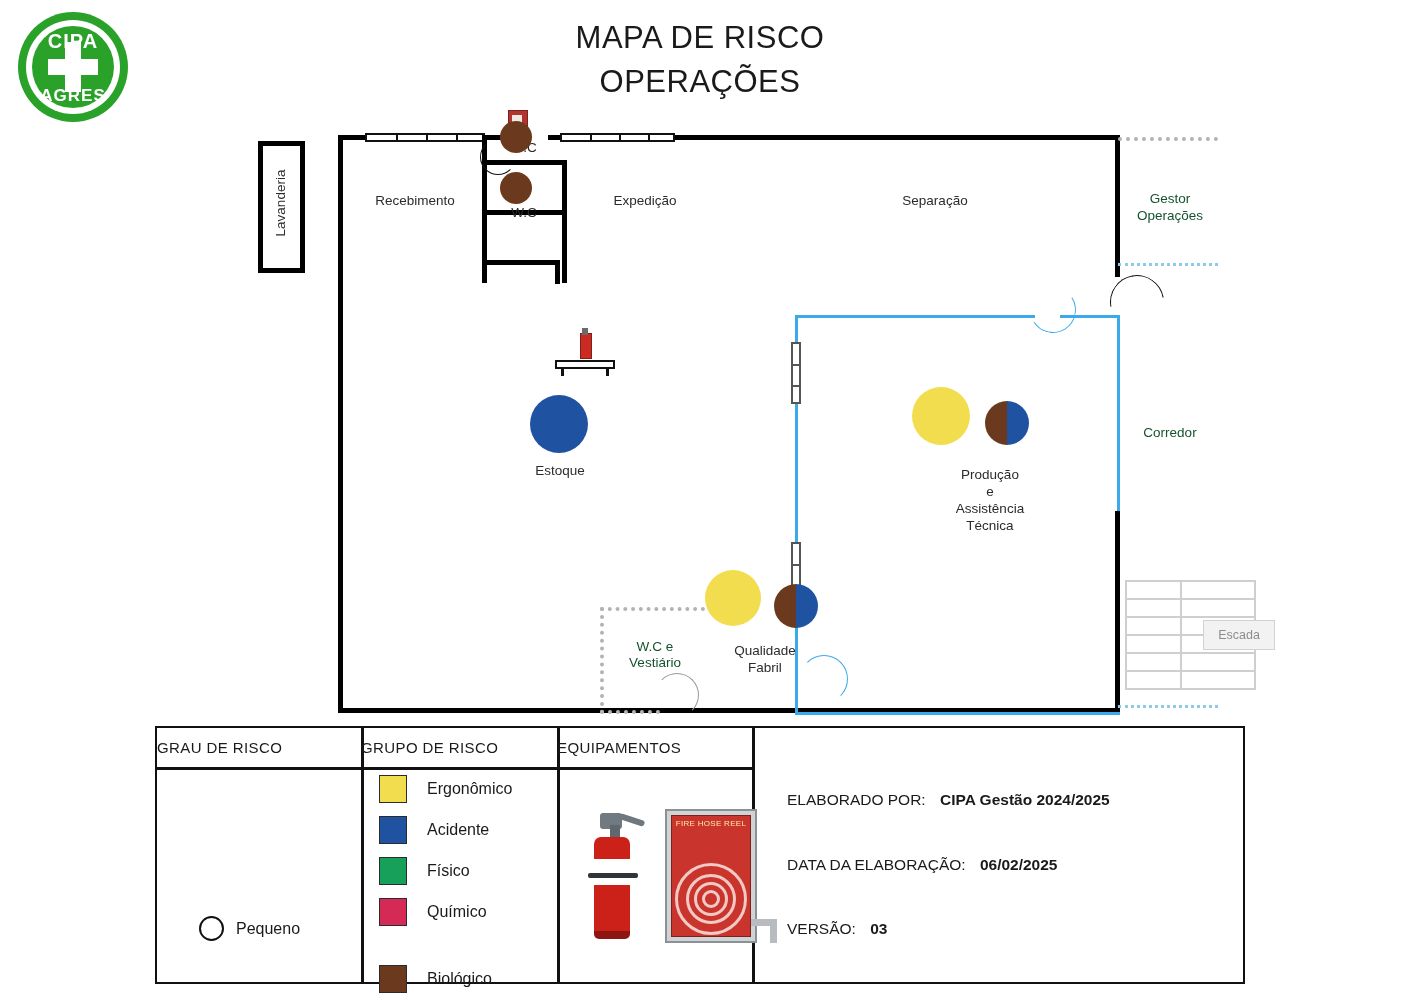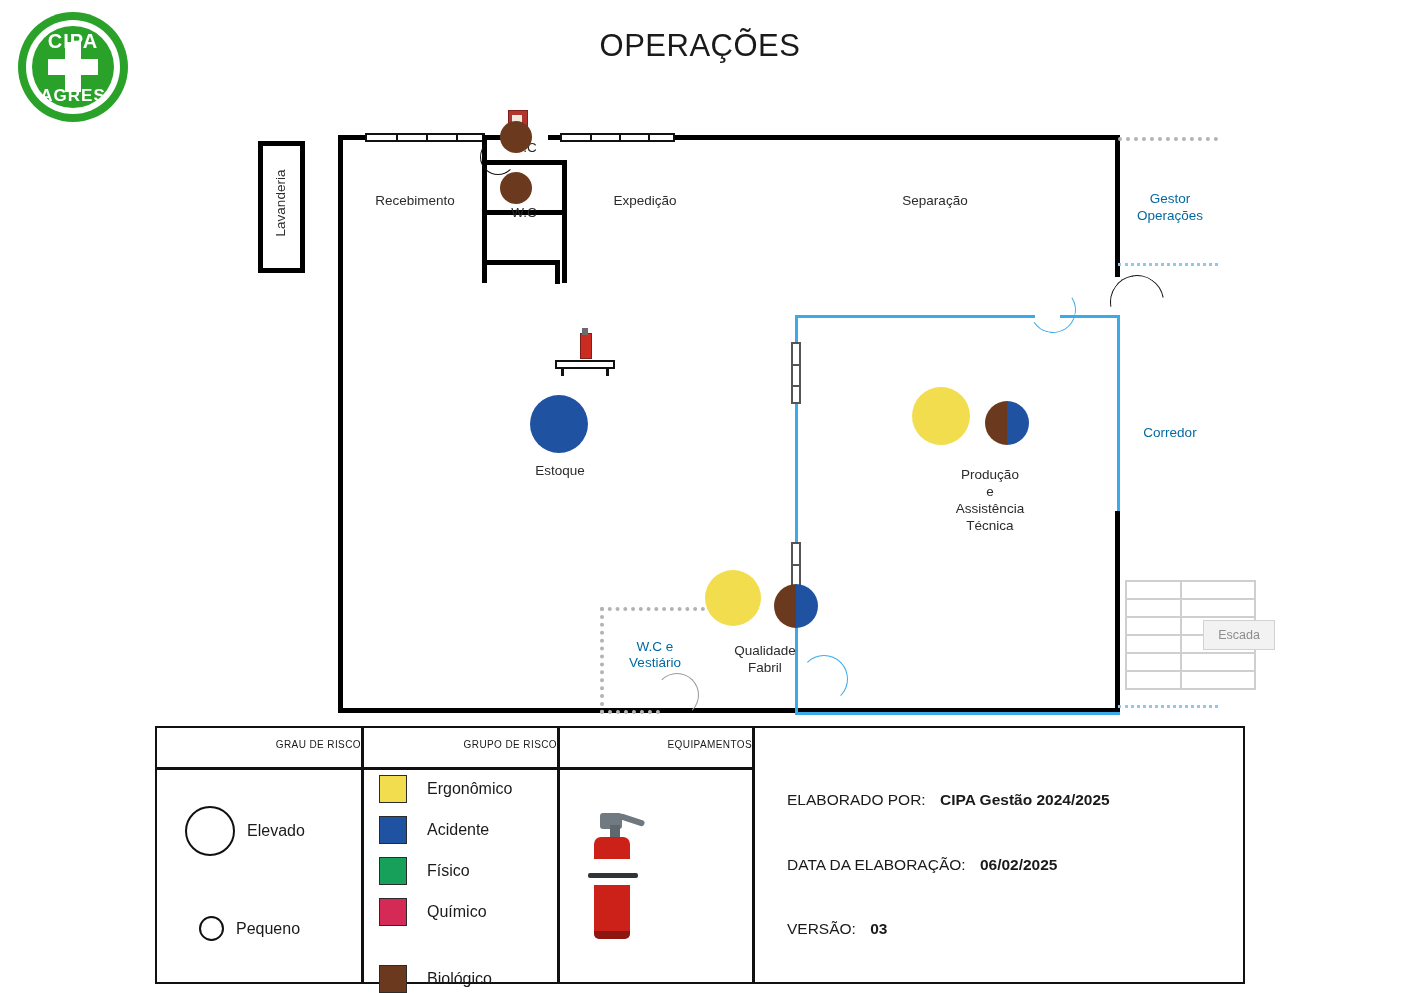--- a/index.html
+++ b/index.html
@@ -81,21 +81,21 @@
     position: absolute;
     border-left: 4px dotted #b3b3b3;
   }
   .room-label {
     position: absolute;
     font-size: 13.5px;
     color: #2b2b2b;
     text-align: center;
     line-height: 16px;
   }
-  .room-label.grey { color: #0369a1; }
+  .room-label.grey { color: #14532d; }
 
   
   .window {
     position: absolute;
     background: #ffffff;
     border: 2px solid #111111;
     box-sizing: border-box;
   }
   .window .seg {
     position: absolute; top: 0; bottom: 0; width: 2px; background: #111111;
@@ -153,22 +153,22 @@
   
   #legend {
     left: 155px; top: 726px; width: 1090px; height: 258px;
     border: 2.5px solid #111111;
     box-sizing: border-box;
   }
   #legend .vline { position: absolute; top: 0; bottom: 0; width: 2.5px; background: #111111; }
   #legend .hline { position: absolute; height: 2.5px; background: #111111; }
   .legend-head {
     position: absolute;
-    text-align: right;
-    font-size: 10px;
+    text-align: left;
+    font-size: 15px;
     letter-spacing: 0.4px;
     color: #1a1a1a;
   }
   .grau-item {
     position: absolute;
     display: flex; align-items: center;
   }
   .grau-circle {
     border: 2.5px solid #111111;
     border-radius: 50%;
@@ -217,20 +217,21 @@
   <div class="ring"></div>
   <div class="inner"></div>
   <div class="inner2"></div>
   <div class="cross-v"></div>
   <div class="cross-h"></div>
   <div class="txt-top">CIPA</div>
   <div class="txt-bot">AGRES</div>
 </div>
 
 <div class="abs" id="title-block">
+  <div class="l1">MAPA DE RISCO</div>
   <div class="l2">OPERAÇÕES</div>
 </div>
 
 <div class="abs" id="plan">
 
   <div class="wall" style="left:108px; top:26px; width:5px; height:132px;"></div>
   <div class="wall" style="left:150px; top:26px; width:5px; height:132px;"></div>
   <div class="wall" style="left:108px; top:26px; width:47px; height:5px;"></div>
   <div class="wall" style="left:108px; top:153px; width:47px; height:5px;"></div>
   <div class="room-label" style="left:95px; top:80px; width:72px; transform: rotate(-90deg);">Lavanderia</div>
@@ -359,24 +360,20 @@
 <div class="abs" id="legend">
   <div class="vline" style="left:204px;"></div>
   <div class="vline" style="left:400px;"></div>
   <div class="vline" style="left:595px;"></div>
   <div class="hline" style="left:0; top:39px; width:595px;"></div>
 
   <div class="legend-head" style="left:0; top:11px; width:204px;">GRAU DE RISCO</div>
   <div class="legend-head" style="left:204px; top:11px; width:196px;">GRUPO DE RISCO</div>
   <div class="legend-head" style="left:400px; top:11px; width:195px;">EQUIPAMENTOS</div>
 
-  <div class="grau-item" style="left:28px; top:78px; width:176px;">
-    <div class="grau-circle" style="width:46px; height:46px;"></div>
-    <div class="grau-text">Elevado</div>
-  </div>
   <div class="grau-item" style="left:42px; top:188px; width:176px;">
     <div class="grau-circle" style="width:21px; height:21px;"></div>
     <div class="grau-text">Pequeno</div>
   </div>
 
   <div class="grupo-item" style="left:222px; top:47px;">
     <div class="grupo-swatch" style="background:#f2dd4e;"></div>
     <div class="grupo-text">Ergonômico</div>
   </div>
   <div class="grupo-item" style="left:222px; top:88px;">
@@ -399,20 +396,32 @@
   <div id="ext-icon" style="left:425px; top:85px; width:70px; height:130px;">
     <div class="abs" style="left:18px; top:0px; width:22px; height:16px; background:#707a80; border-radius:3px;"></div>
     <div class="abs" style="left:28px; top:12px; width:10px; height:14px; background:#5f686e;"></div>
     <div class="abs" style="left:37px; top:4px; width:26px; height:6px; background:#6e787e; transform: rotate(18deg); border-radius:3px;"></div>
     <div class="abs" style="left:12px; top:24px; width:36px; height:100px; background:#cc2118; border-radius:7px 7px 5px 5px;"></div>
     <div class="abs" style="left:12px; top:46px; width:36px; height:26px; background:#ffffff;"></div>
     <div class="abs" style="left:6px; top:60px; width:50px; height:5px; background:#2f3438; border-radius:2px;"></div>
     <div class="abs" style="left:12px; top:118px; width:36px; height:8px; background:#8d1710; border-radius:0 0 5px 5px;"></div>
   </div>
 
+  <div id="hose-box" style="left:508px; top:81px; width:92px; height:134px;">
+    <div class="hose-outer"></div>
+    <div class="hose-red"></div>
+    <div class="hose-label">FIRE HOSE REEL</div>
+    <div class="hose-reel">
+      <div class="r2"></div>
+        <div class="r3"></div>
+        <div class="r4"></div>
+    </div>
+    <div class="hose-pipe" style="left:86px; top:110px; width:26px; height:7px;"></div>
+    <div class="hose-pipe" style="left:105px; top:110px; width:7px; height:24px;"></div>
+  </div>
 
   <div class="info-line" style="left:630px; top:63px;">
     <span>ELABORADO POR:</span>
     <b>CIPA Gestão 2024/2025</b>
   </div>
   <div class="info-line" style="left:630px; top:128px;">
     <span>DATA DA ELABORAÇÃO:</span>
     <b>06/02/2025</b>
   </div>
   <div class="info-line" style="left:630px; top:192px;">

